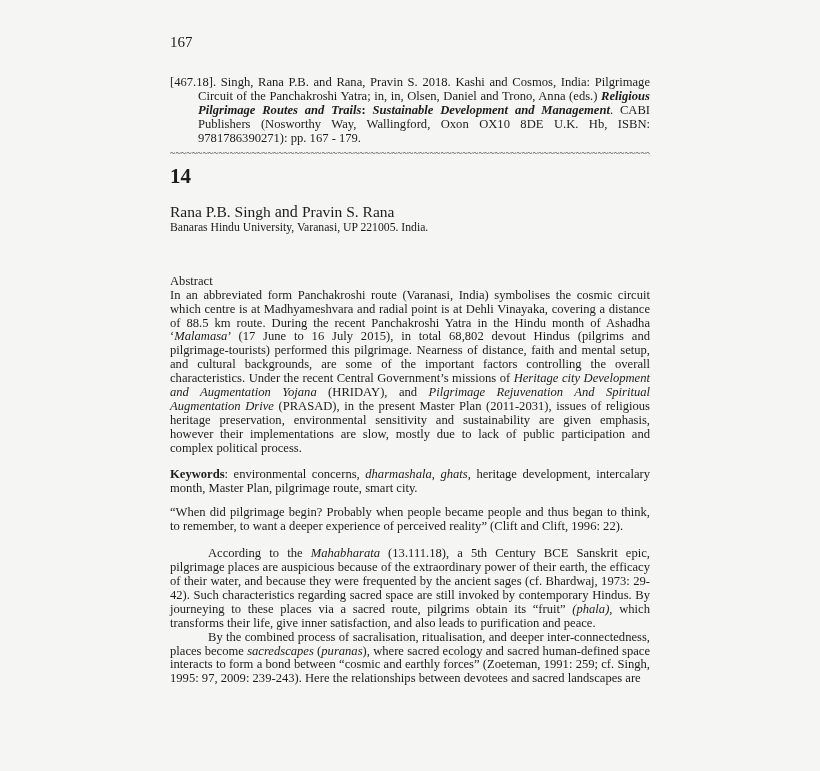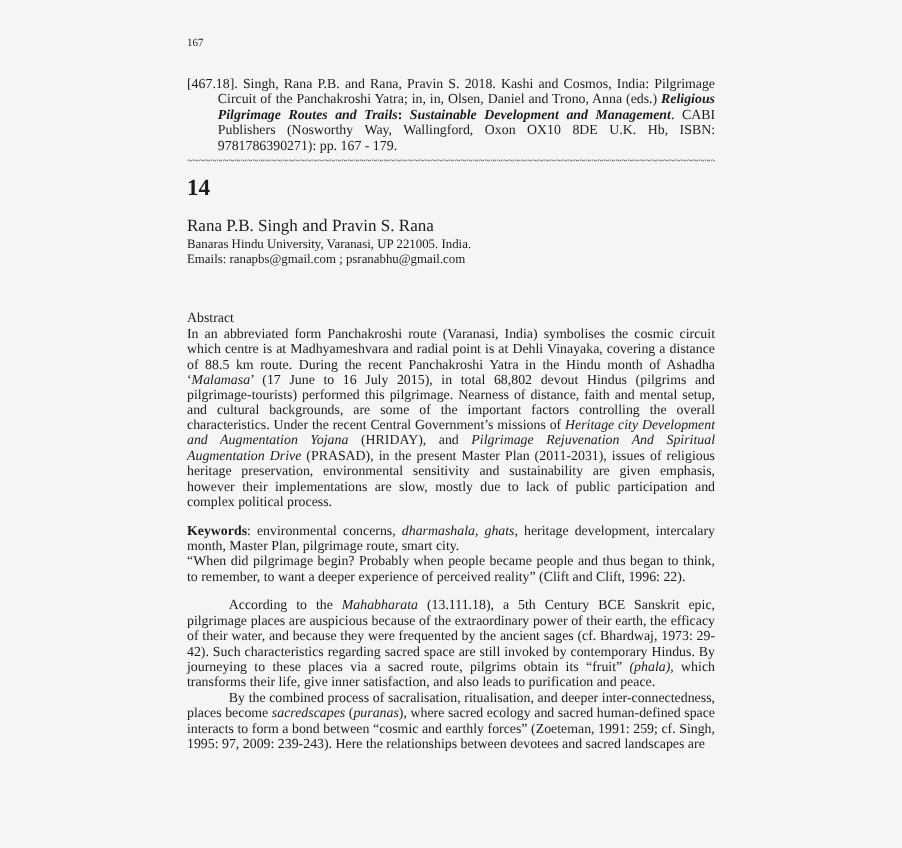--- a/index.html
+++ b/index.html
@@ -3,41 +3,41 @@
 <meta charset="utf-8">
 <style>
   * { margin:0; padding:0; box-sizing:border-box; }
   html,body { width:820px; height:771px; overflow:hidden; background:#f5f5f4; }
   body { font-family:"Liberation Serif", serif; color:#1c1c1c; }
   .page { width:820px; height:771px; padding:34px 170px 0 170px; }
 
   .header-row { display:flex; justify-content:space-between; align-items:flex-start;
                 font-family:"Liberation Sans", sans-serif; font-size:9.5px; margin-bottom:25px; }
   .running-head { text-decoration:underline; letter-spacing:0.1px; max-width:430px; }
-  .page-number { font-family:"Liberation Serif", serif; font-size:10px; margin-right:6px; }
+  .page-number { font-family:"Liberation Serif", serif; font-size:15px; margin-right:6px; }
 
   .body-text { font-size:12.6px; line-height:13.9px; text-align:justify; }
   .citation { padding-left:28px; text-indent:-28px; }
 
   .separator { margin:3px 0 5px 0; font-size:10px; line-height:8px; height:9px;
                color:#3a3a3a; white-space:nowrap; overflow:hidden; letter-spacing:0px; }
 
   .chapter-num { font-size:21px; font-weight:bold; margin-top:6px; }
   .title { font-size:20.5px; line-height:23.5px; font-weight:normal; margin-top:13px; }
 
   .authors { margin-top:14px; font-size:15.5px; }
   .authors .conj { font-size:16px; }
   .affiliation, .emails { font-size:11.7px; line-height:14.2px; }
 
   .abstract-heading { margin-top:39px; font-size:12.6px; font-weight:normal; }
   .keywords { margin-top:12px; }
 
   .section-heading { margin-top:25px; font-family:"Liberation Sans", sans-serif;
                      font-size:12.8px; font-weight:bold; }
-  .quote { margin-top:0; }
+  .quote { margin-top:11px; }
   .para-indent { text-indent:38px; }
 
   .seg-i  { font-style:italic; }
   .seg-b  { font-weight:bold; }
   .seg-bi { font-weight:bold; font-style:italic; }
 </style>
 </head>
 <body>
 
 <div class="page">
@@ -50,21 +50,20 @@
 
   <div class="separator">~~~~~~~~~~~~~~~~~~~~~~~~~~~~~~~~~~~~~~~~~~~~~~~~~~~~~~~~~~~~~~~~~~~~~~~~~~~~~~~~~~~~~~~~~~~~~~~~~~~~~~~~~~~~~~~~~~~~~~~~~~~~~~~~~~~~~~</div>
 
   <div class="chapter-num">14</div>
 
 
   <div class="authors">
     <span>Rana P.B. Singh</span><span class="conj"> and </span><span>Pravin S. Rana</span>
   </div>
   <div class="affiliation">Banaras Hindu University, Varanasi, UP 221005. India.</div>
-  <div class="emails">Emails: ranapbs@gmail.com ; psranabhu@gmail.com</div>
 
   <div class="abstract-heading">Abstract</div>
   <p class="body-text"><span>In an abbreviated form Panchakroshi route (Varanasi, India) symbolises the cosmic circuit which centre is at Madhyameshvara and radial point is at Dehli Vinayaka, covering a distance of 88.5 km route. During the recent Panchakroshi Yatra in the Hindu month of Ashadha ‘</span><span class="seg-i">Malamasa</span><span>’ (17 June to 16 July 2015), in total 68,802 devout Hindus (pilgrims and pilgrimage-tourists) performed this pilgrimage. Nearness of distance, faith and mental setup, and cultural backgrounds, are some of the important factors controlling the overall characteristics. Under the recent Central Government’s missions of </span><span class="seg-i">Heritage city Development and Augmentation Yojana</span><span> (HRIDAY), and </span><span class="seg-i">Pilgrimage Rejuvenation And Spiritual Augmentation Drive</span><span> (PRASAD), in the present Master Plan (2011-2031), issues of religious heritage preservation, environmental sensitivity and sustainability are given emphasis, however their implementations are slow, mostly due to lack of public participation and complex political process.</span></p>
   <p class="body-text keywords"><span class="seg-b">Keywords</span><span>: environmental concerns, </span><span class="seg-i">dharmashala</span><span>, </span><span class="seg-i">ghats</span><span>, heritage development, intercalary month, Master Plan, pilgrimage route, smart city.</span></p>
 
 
   <p class="body-text quote">“When did pilgrimage begin? Probably when people became people and thus began to think, to remember, to want a deeper experience of perceived reality” (Clift and Clift, 1996: 22).</p>
 
   <p class="body-text para-indent" style="margin-top:13px"><span>According to the </span><span class="seg-i">Mahabharata</span><span> (13.111.18), a 5th Century BCE Sanskrit epic, pilgrimage places are auspicious because of the extraordinary power of their earth, the efficacy of their water, and because they were frequented by the ancient sages (cf. Bhardwaj, 1973: 29-42). Such characteristics regarding sacred space are still invoked by contemporary Hindus. By journeying to these places via a sacred route, pilgrims obtain its “fruit” </span><span class="seg-i">(phala),</span><span> which transforms their life, give inner satisfaction, and also leads to purification and peace.</span></p>
 

